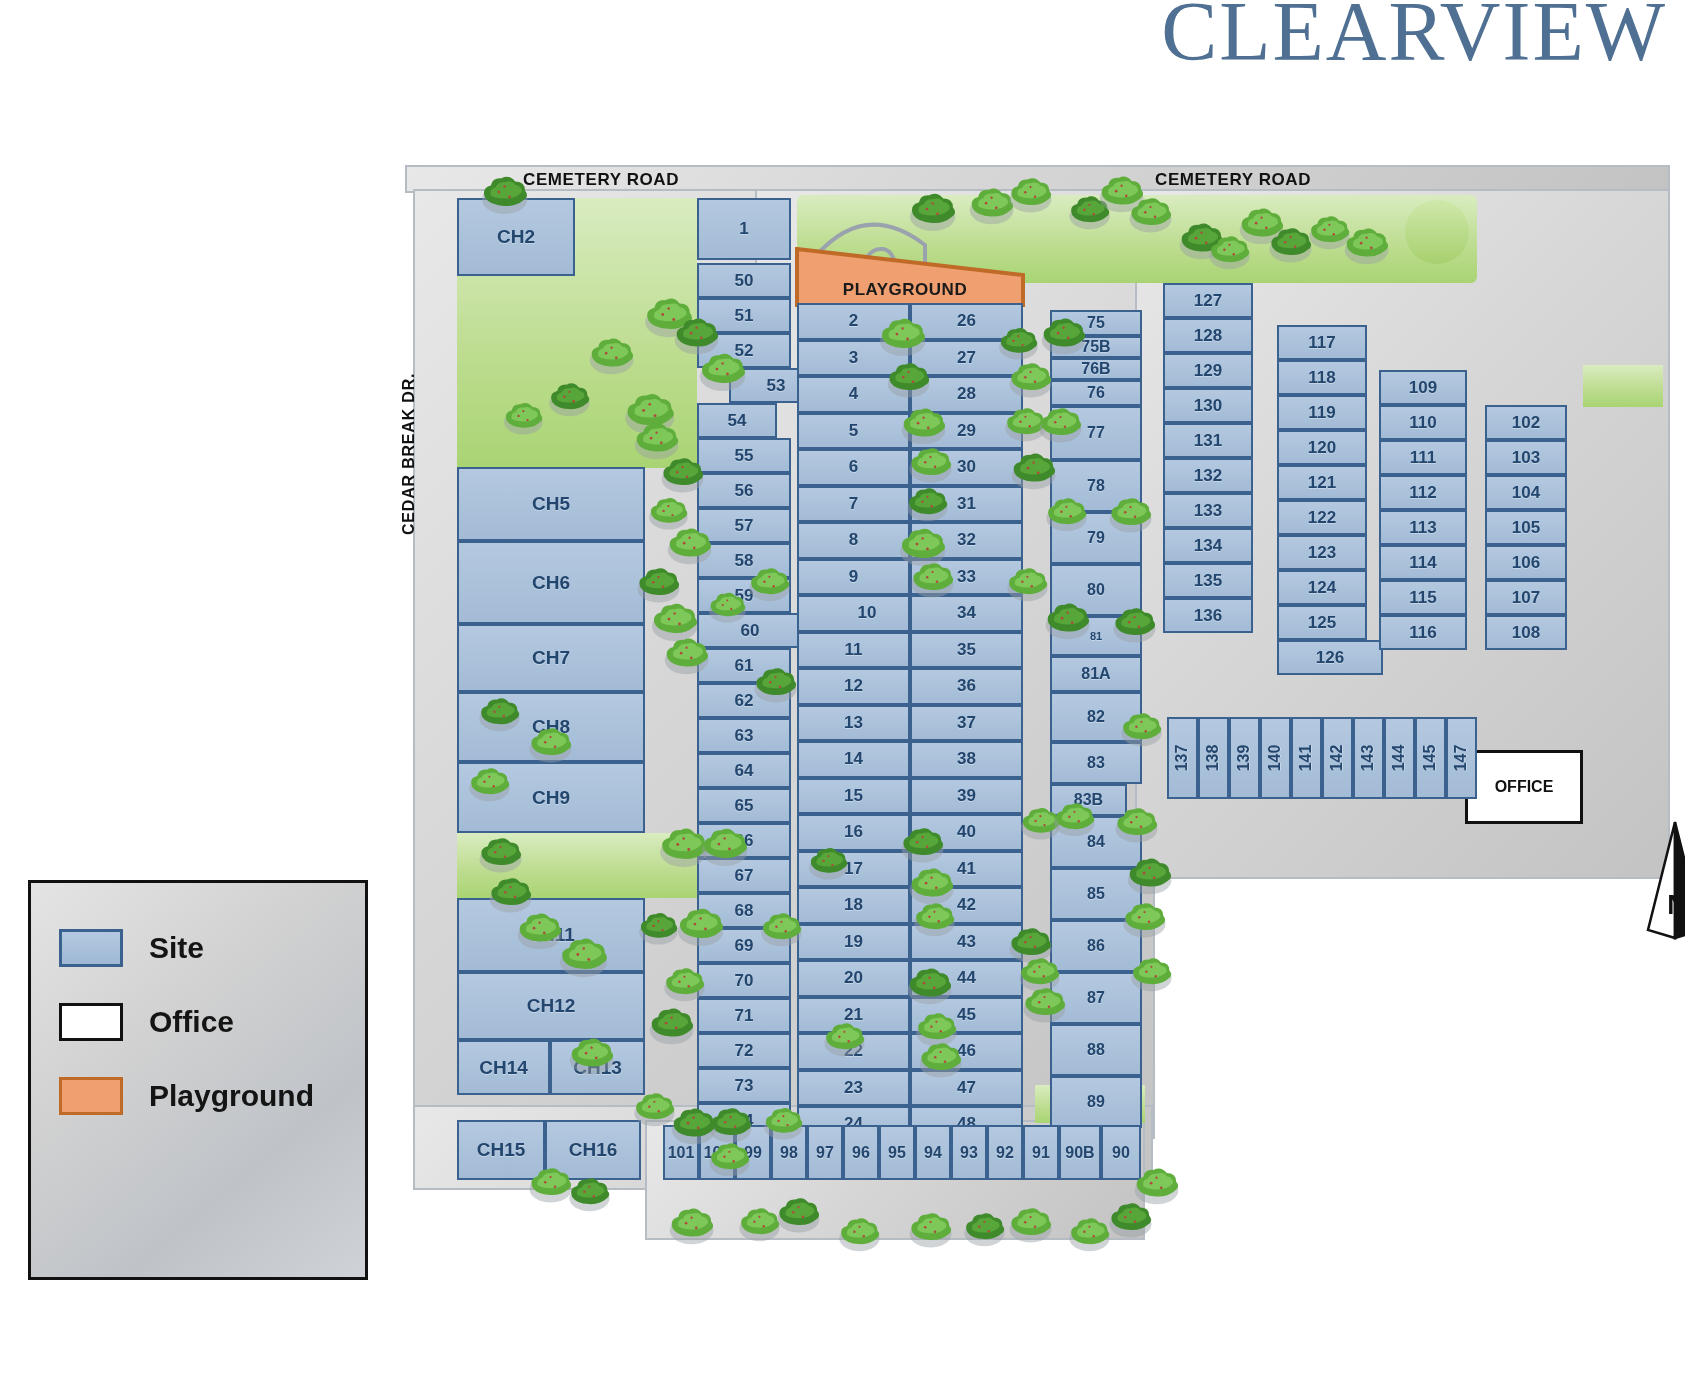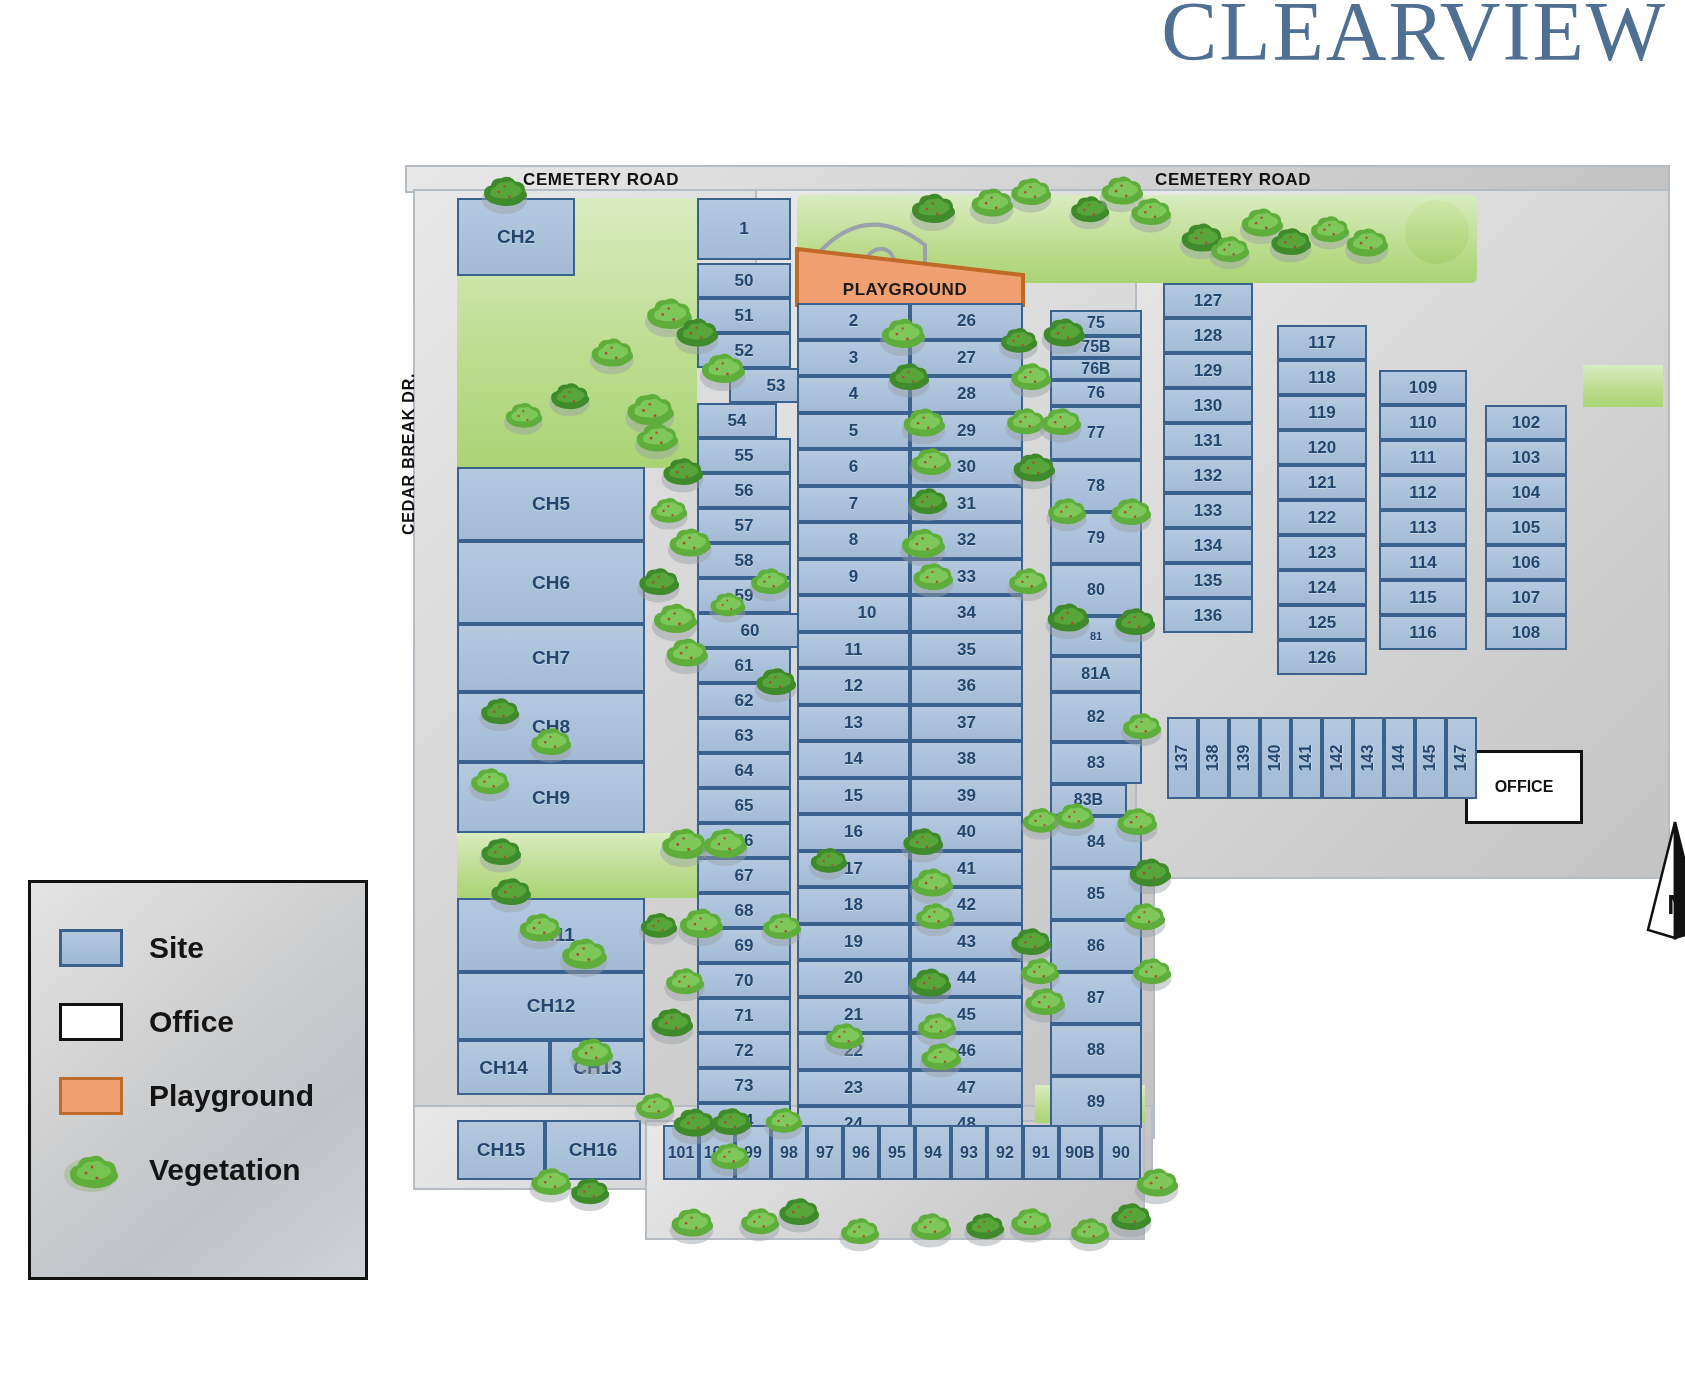--- a/index.html
+++ b/index.html
@@ -505,21 +505,21 @@
       </div>
       <div class="lot" style="left: 872px; top: 370px; width: 90px; height: 35px;">
         <span>123</span>
       </div>
       <div class="lot" style="left: 872px; top: 405px; width: 90px; height: 35px;">
         <span>124</span>
       </div>
       <div class="lot" style="left: 872px; top: 440px; width: 90px; height: 35px;">
         <span>125</span>
       </div>
-      <div class="lot" style="left: 872px; top: 475px; width: 90px; height: 35px; justify-content: center;">
+      <div class="lot" style="left: 872px; top: 475px; width: 106px; height: 35px; justify-content: center;">
         <span>126</span>
       </div>
       <div class="lot" style="left: 974px; top: 205px; width: 88px; height: 35px;">
         <span>109</span>
       </div>
       <div class="lot" style="left: 974px; top: 240px; width: 88px; height: 35px;">
         <span>110</span>
       </div>
       <div class="lot" style="left: 974px; top: 275px; width: 88px; height: 35px;">
         <span>111</span>
@@ -1425,26 +1425,13 @@
     <div class="legend-label">Site</div>
   </div>
   <div class="legend-row">
     <div class="swatch sw-office"></div>
     <div class="legend-label">Office</div>
   </div>
   <div class="legend-row">
     <div class="swatch sw-play"></div>
     <div class="legend-label">Playground</div>
   </div>
-  <div class="legend-row">
-    <div class="swatch sw-veg">
-      <svg viewBox="0 0 64 44" width="64" height="44">
-        <ellipse cx="32" cy="24" rx="27" ry="17" fill="#9dbb86" opacity=".55"></ellipse>
-        <path d="M12 28 q-4 -11 7 -14 q2 -9 12 -8 q9 -4 15 4 q11 0 11 10 q5 6 -2 11 q-8 7 -22 6 q-16 -1 -21 -9z" fill="#5fae3c"></path>
-        <path d="M18 25 q-2 -7 5 -9 q3 -6 10 -5 q8 -3 12 3 q8 2 7 8 q-6 7 -18 7 q-12 0 -16 -4z" fill="#74c44f"></path>
-        <circle cx="27" cy="22" r="1.6" fill="#b14a3a"></circle>
-        <circle cx="38" cy="27" r="1.6" fill="#b14a3a"></circle>
-        <circle cx="33" cy="16" r="1.4" fill="#b14a3a"></circle>
-      </svg>
-    </div>
-    <div class="legend-label">Vegetation</div>
-  </div>
 </div>
 
 </body></html>

